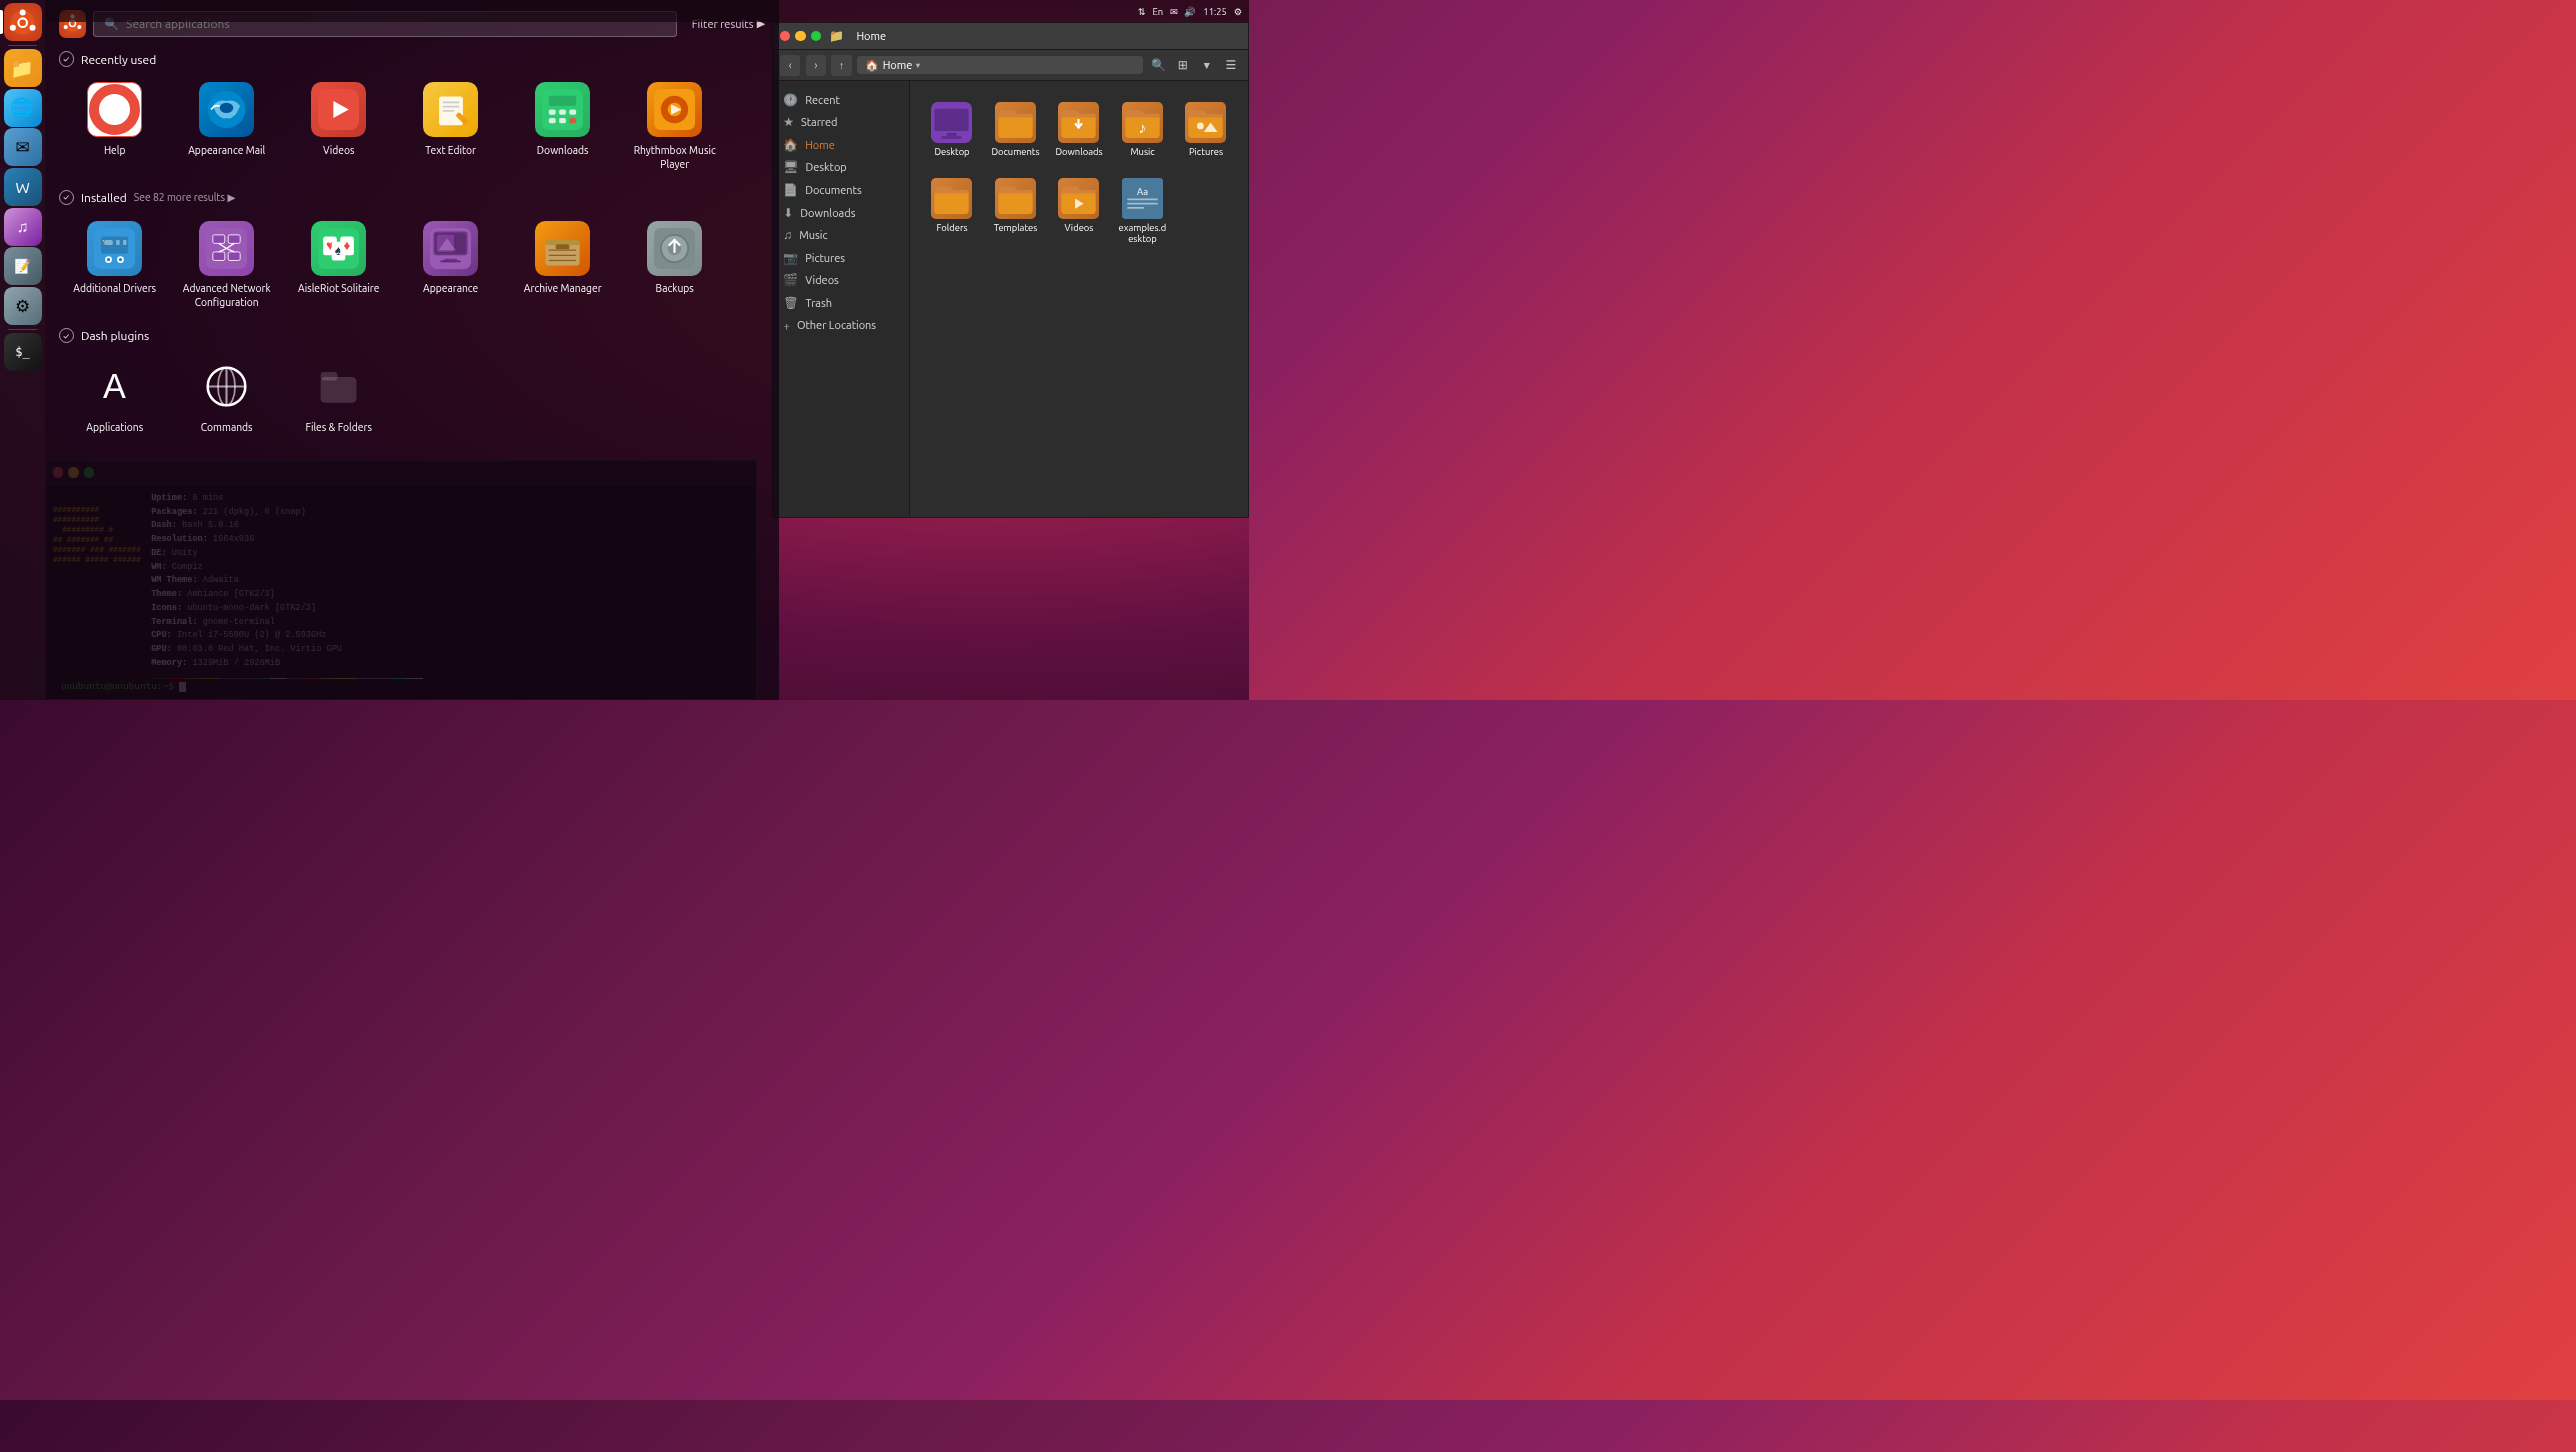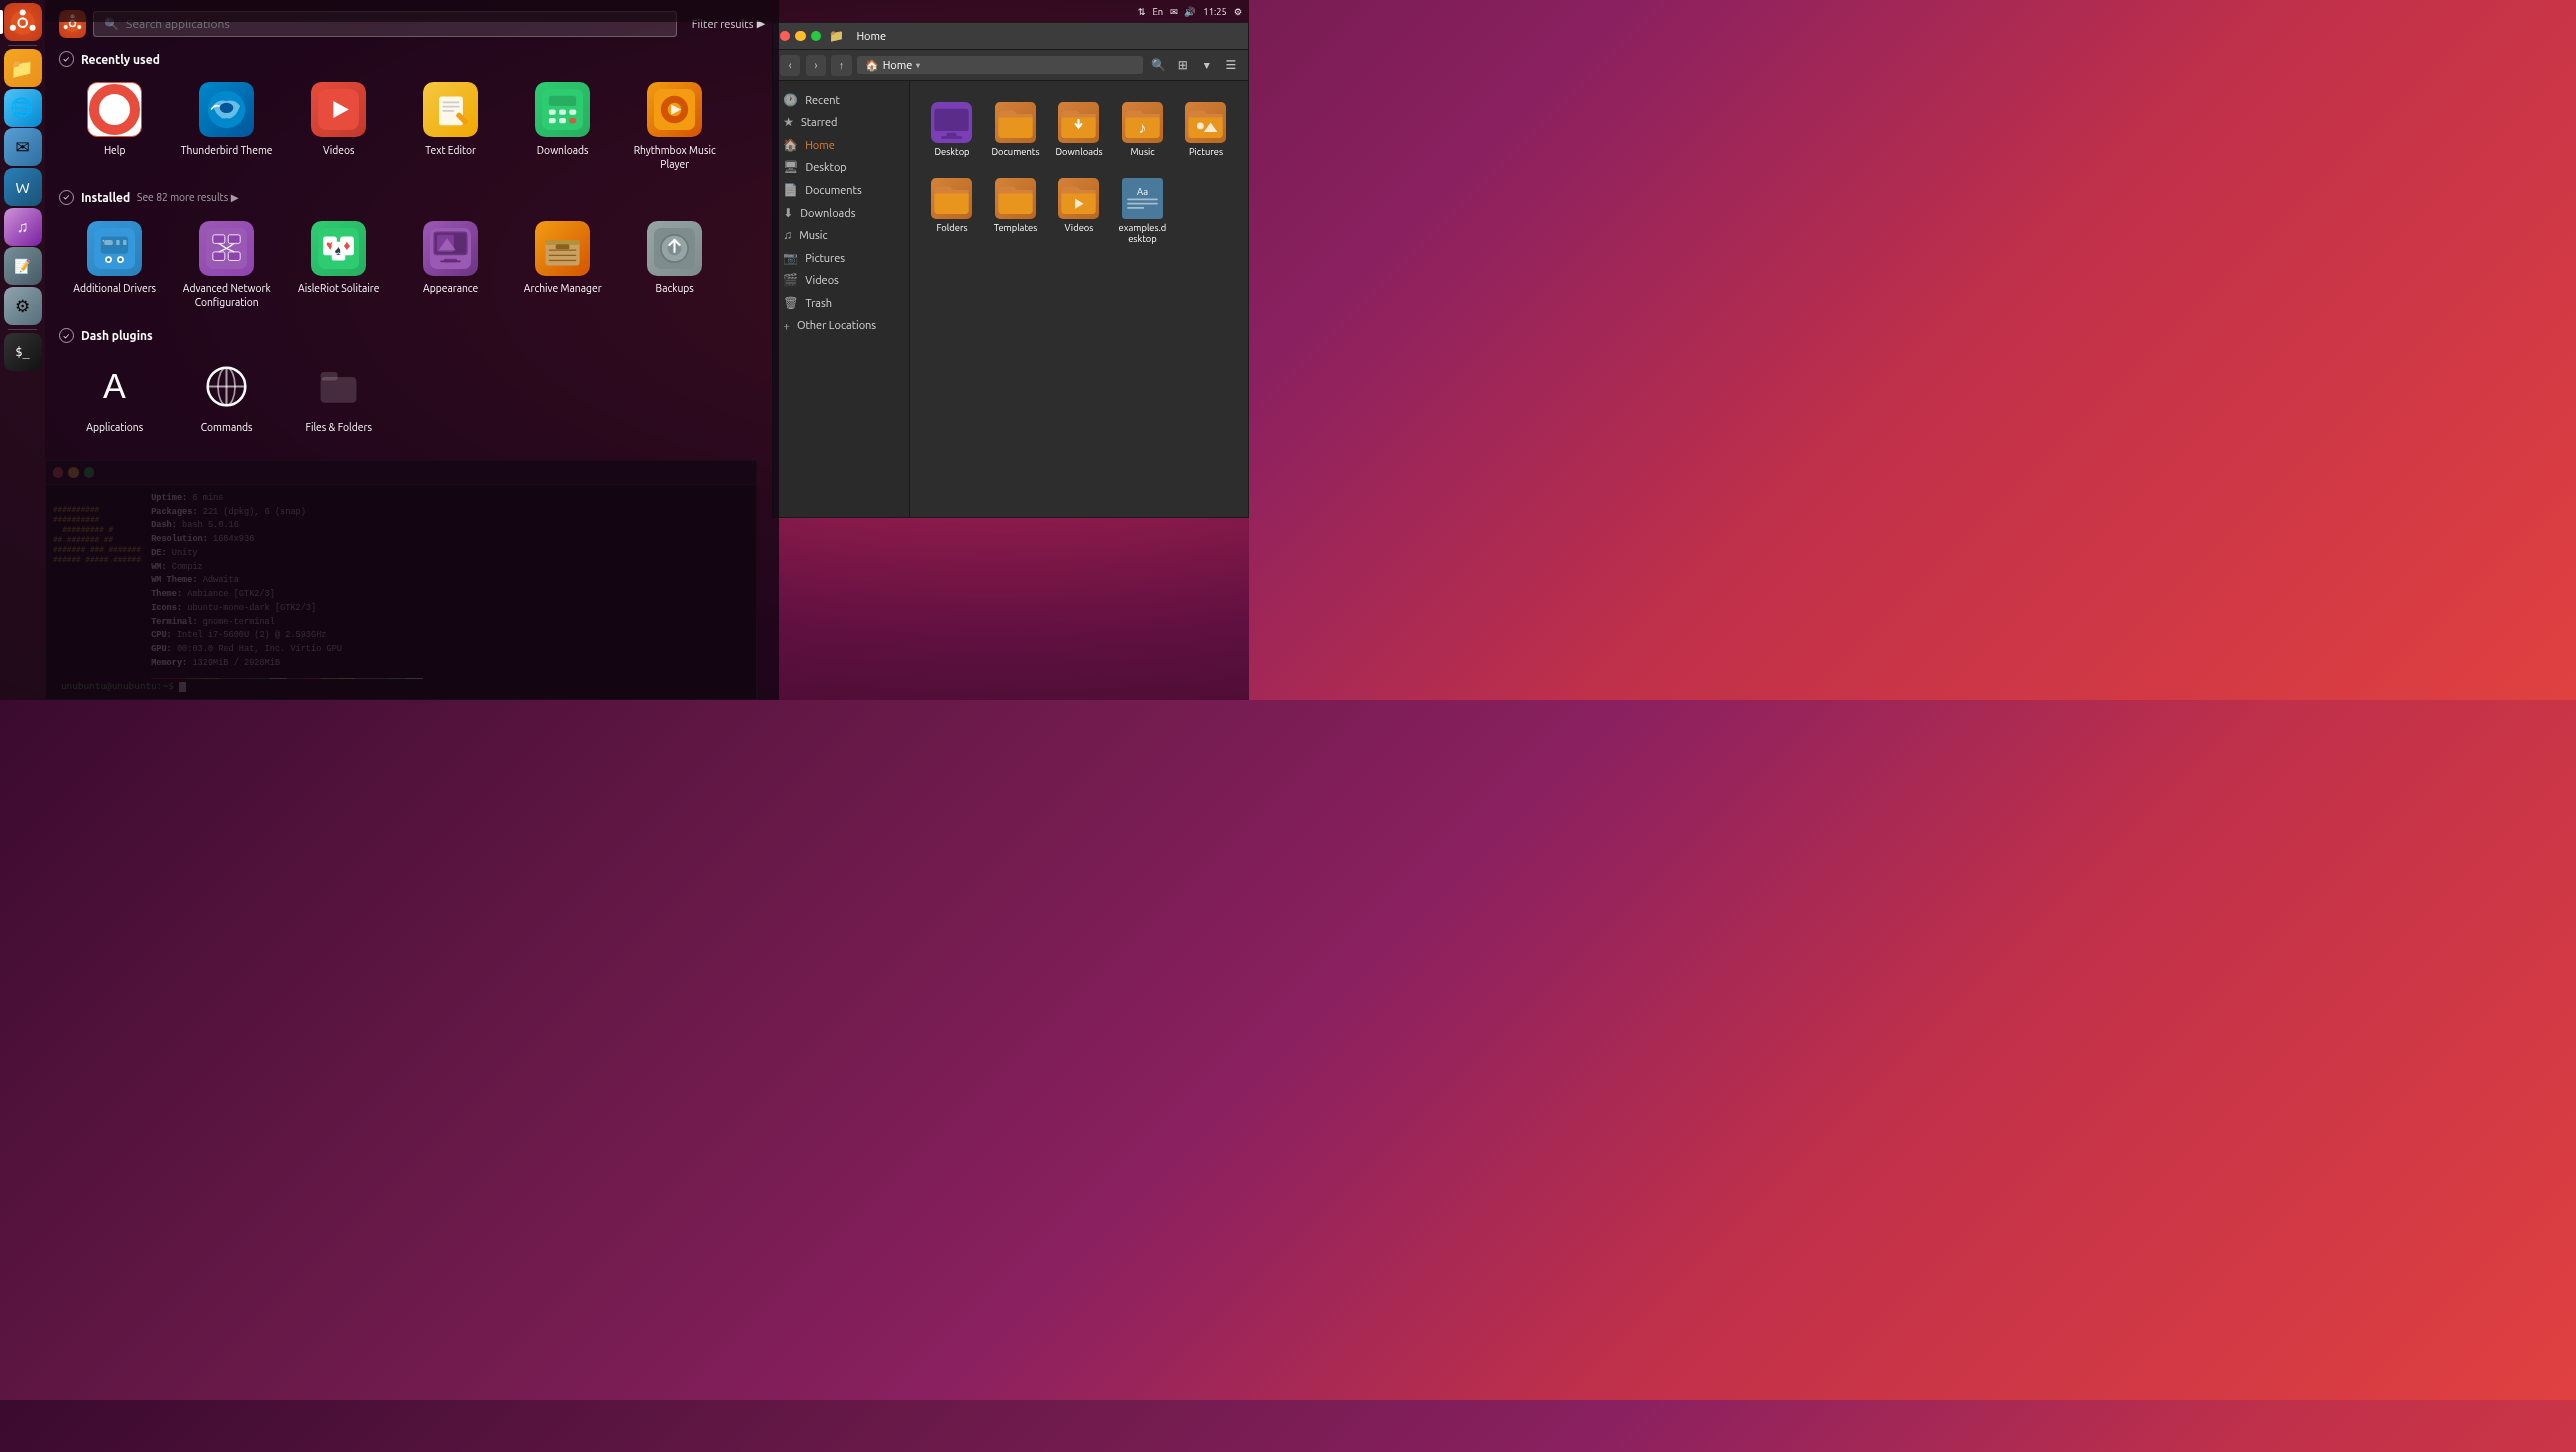--- a/index.html
+++ b/index.html
@@ -177,21 +177,21 @@
       border: 1.7px solid rgba(255,255,255,0.6);
       display: flex;
       align-items: center;
       justify-content: center;
       color: white;
       font-size: 8.6px;
     }
     .section-title {
       color: white;
       font-size: 12px;
-      font-weight: 700;
+      font-weight: 400;
     }
     .see-more {
       color: rgba(255,255,255,0.6);
       font-size: 10.3px;
       display: flex;
       align-items: flex-start;
       gap: 2.6px;
       cursor: pointer;
     }
 
@@ -613,21 +613,21 @@
 
     <div class="app-item">
       <div class="app-icon icon-thunderbird">
         <svg width="41" height="41" viewBox="0 0 48 48">
           <circle cx="24" cy="24" r="22" fill="#0088cc"></circle>
           <path d="M8 20 Q14 12 24 14 Q34 12 40 20 L36 28 Q30 36 24 34 Q18 36 12 28 Z" fill="#7fccee" opacity="0.8"></path>
           <ellipse cx="24" cy="22" rx="8" ry="6" fill="#005599"></ellipse>
           <path d="M6 24 Q10 18 16 20" fill="none" stroke="white" stroke-width="2"></path>
         </svg>
       </div>
-      <span class="app-label">Thunderbird Theme</span>
+      <span class="app-label">Appearance Mail</span>
     </div>
 
     <div class="app-item">
       <div class="app-icon icon-videos">
         <svg width="41" height="41" viewBox="0 0 48 48">
           <rect width="48" height="48" rx="10" fill="#e74c3c"></rect>
           <polygon points="18,14 36,24 18,34" fill="white"></polygon>
         </svg>
       </div>
       <span class="app-label">Videos</span>

